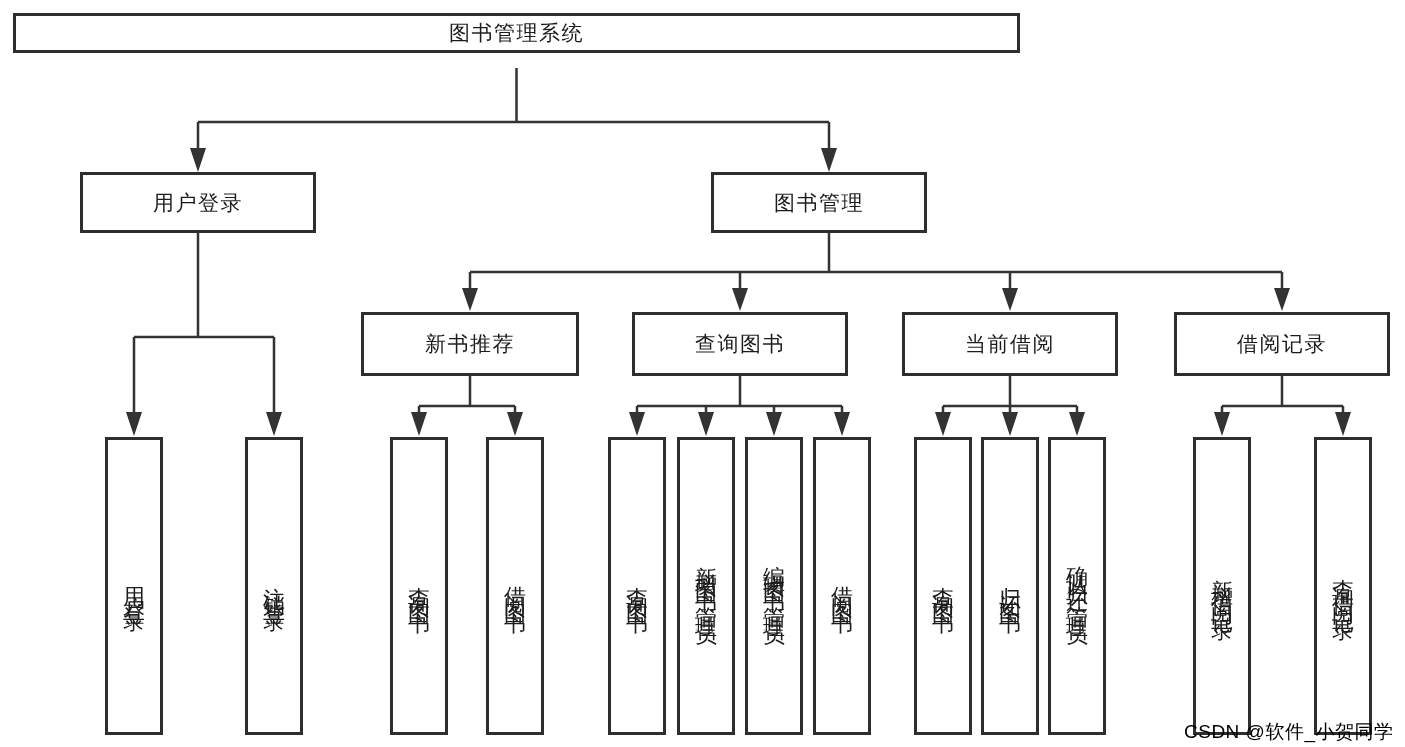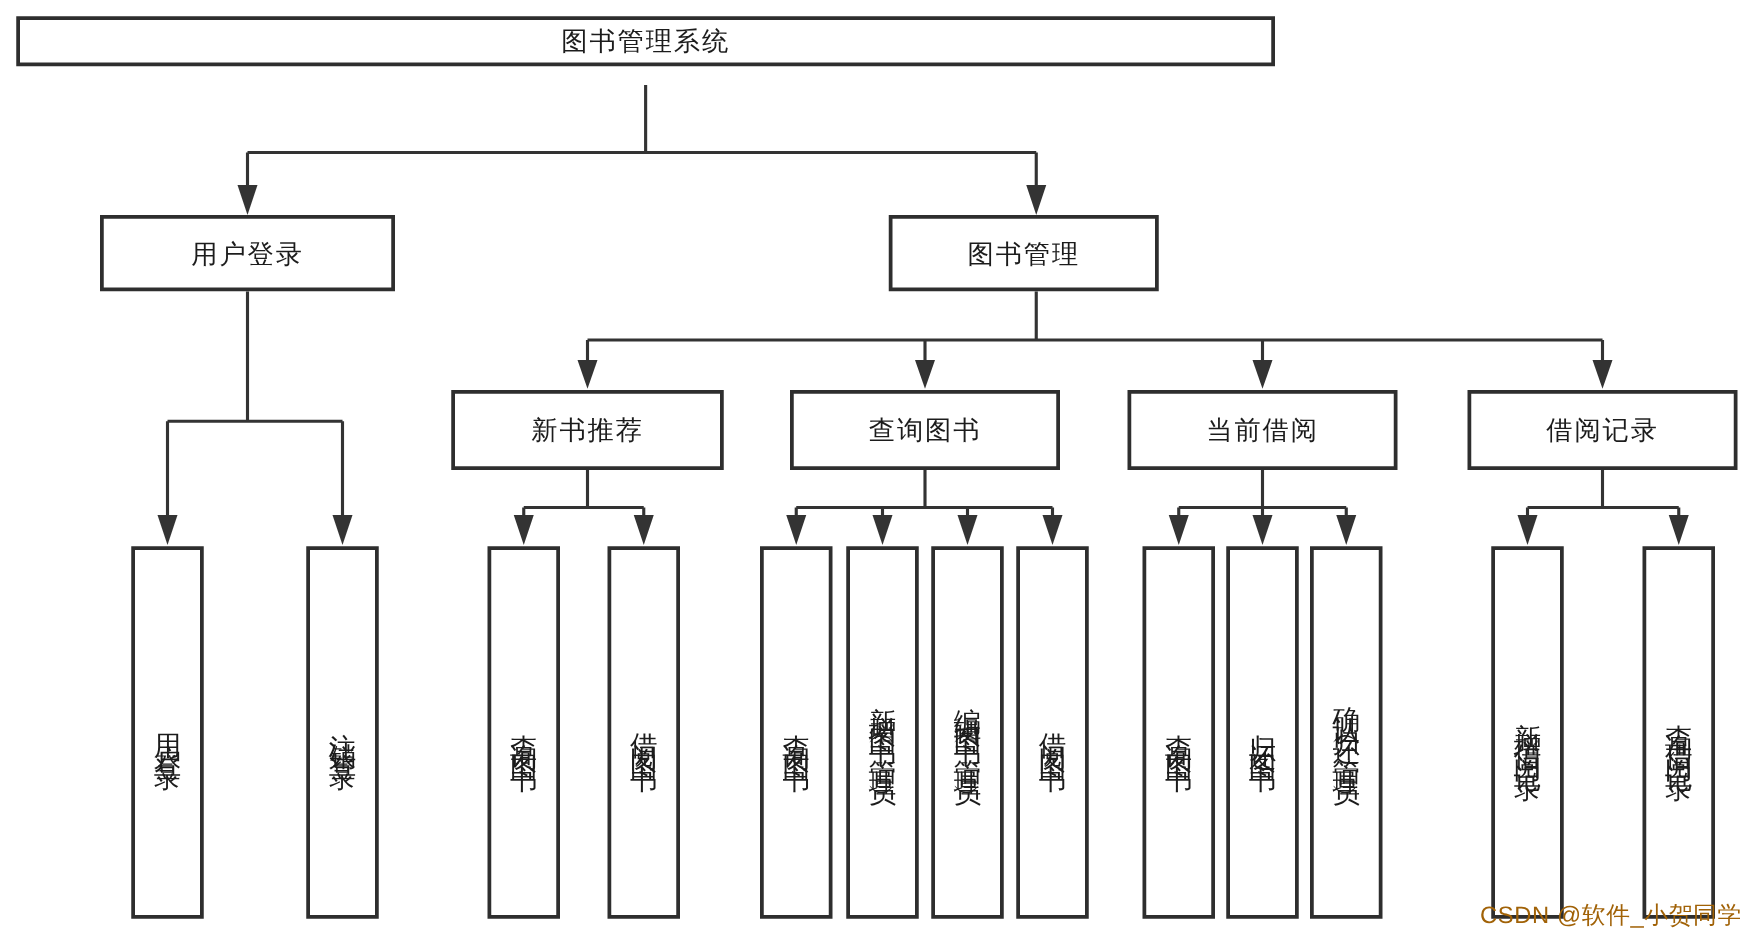--- a/index.html
+++ b/index.html
@@ -61,21 +61,21 @@
   #l-cb2  { left: 981px;  }
   #l-cb3  { left: 1048px; }
   #l-br1  { left: 1193px; }
   #l-br2  { left: 1314px; }
   #watermark {
     position: absolute;
     left: 1184px;
     top: 719px;
     font-size: 19px;
     letter-spacing: 0.5px;
-    color: #a16207;
+    color: #000000;
     z-index: 3;
     white-space: nowrap;
   }
 </style>
 </head>
 <body>
 
 <div id="stage">
 
   <svg id="connectors" viewBox="0 0 1405 747" xmlns="http://www.w3.org/2000/svg">

